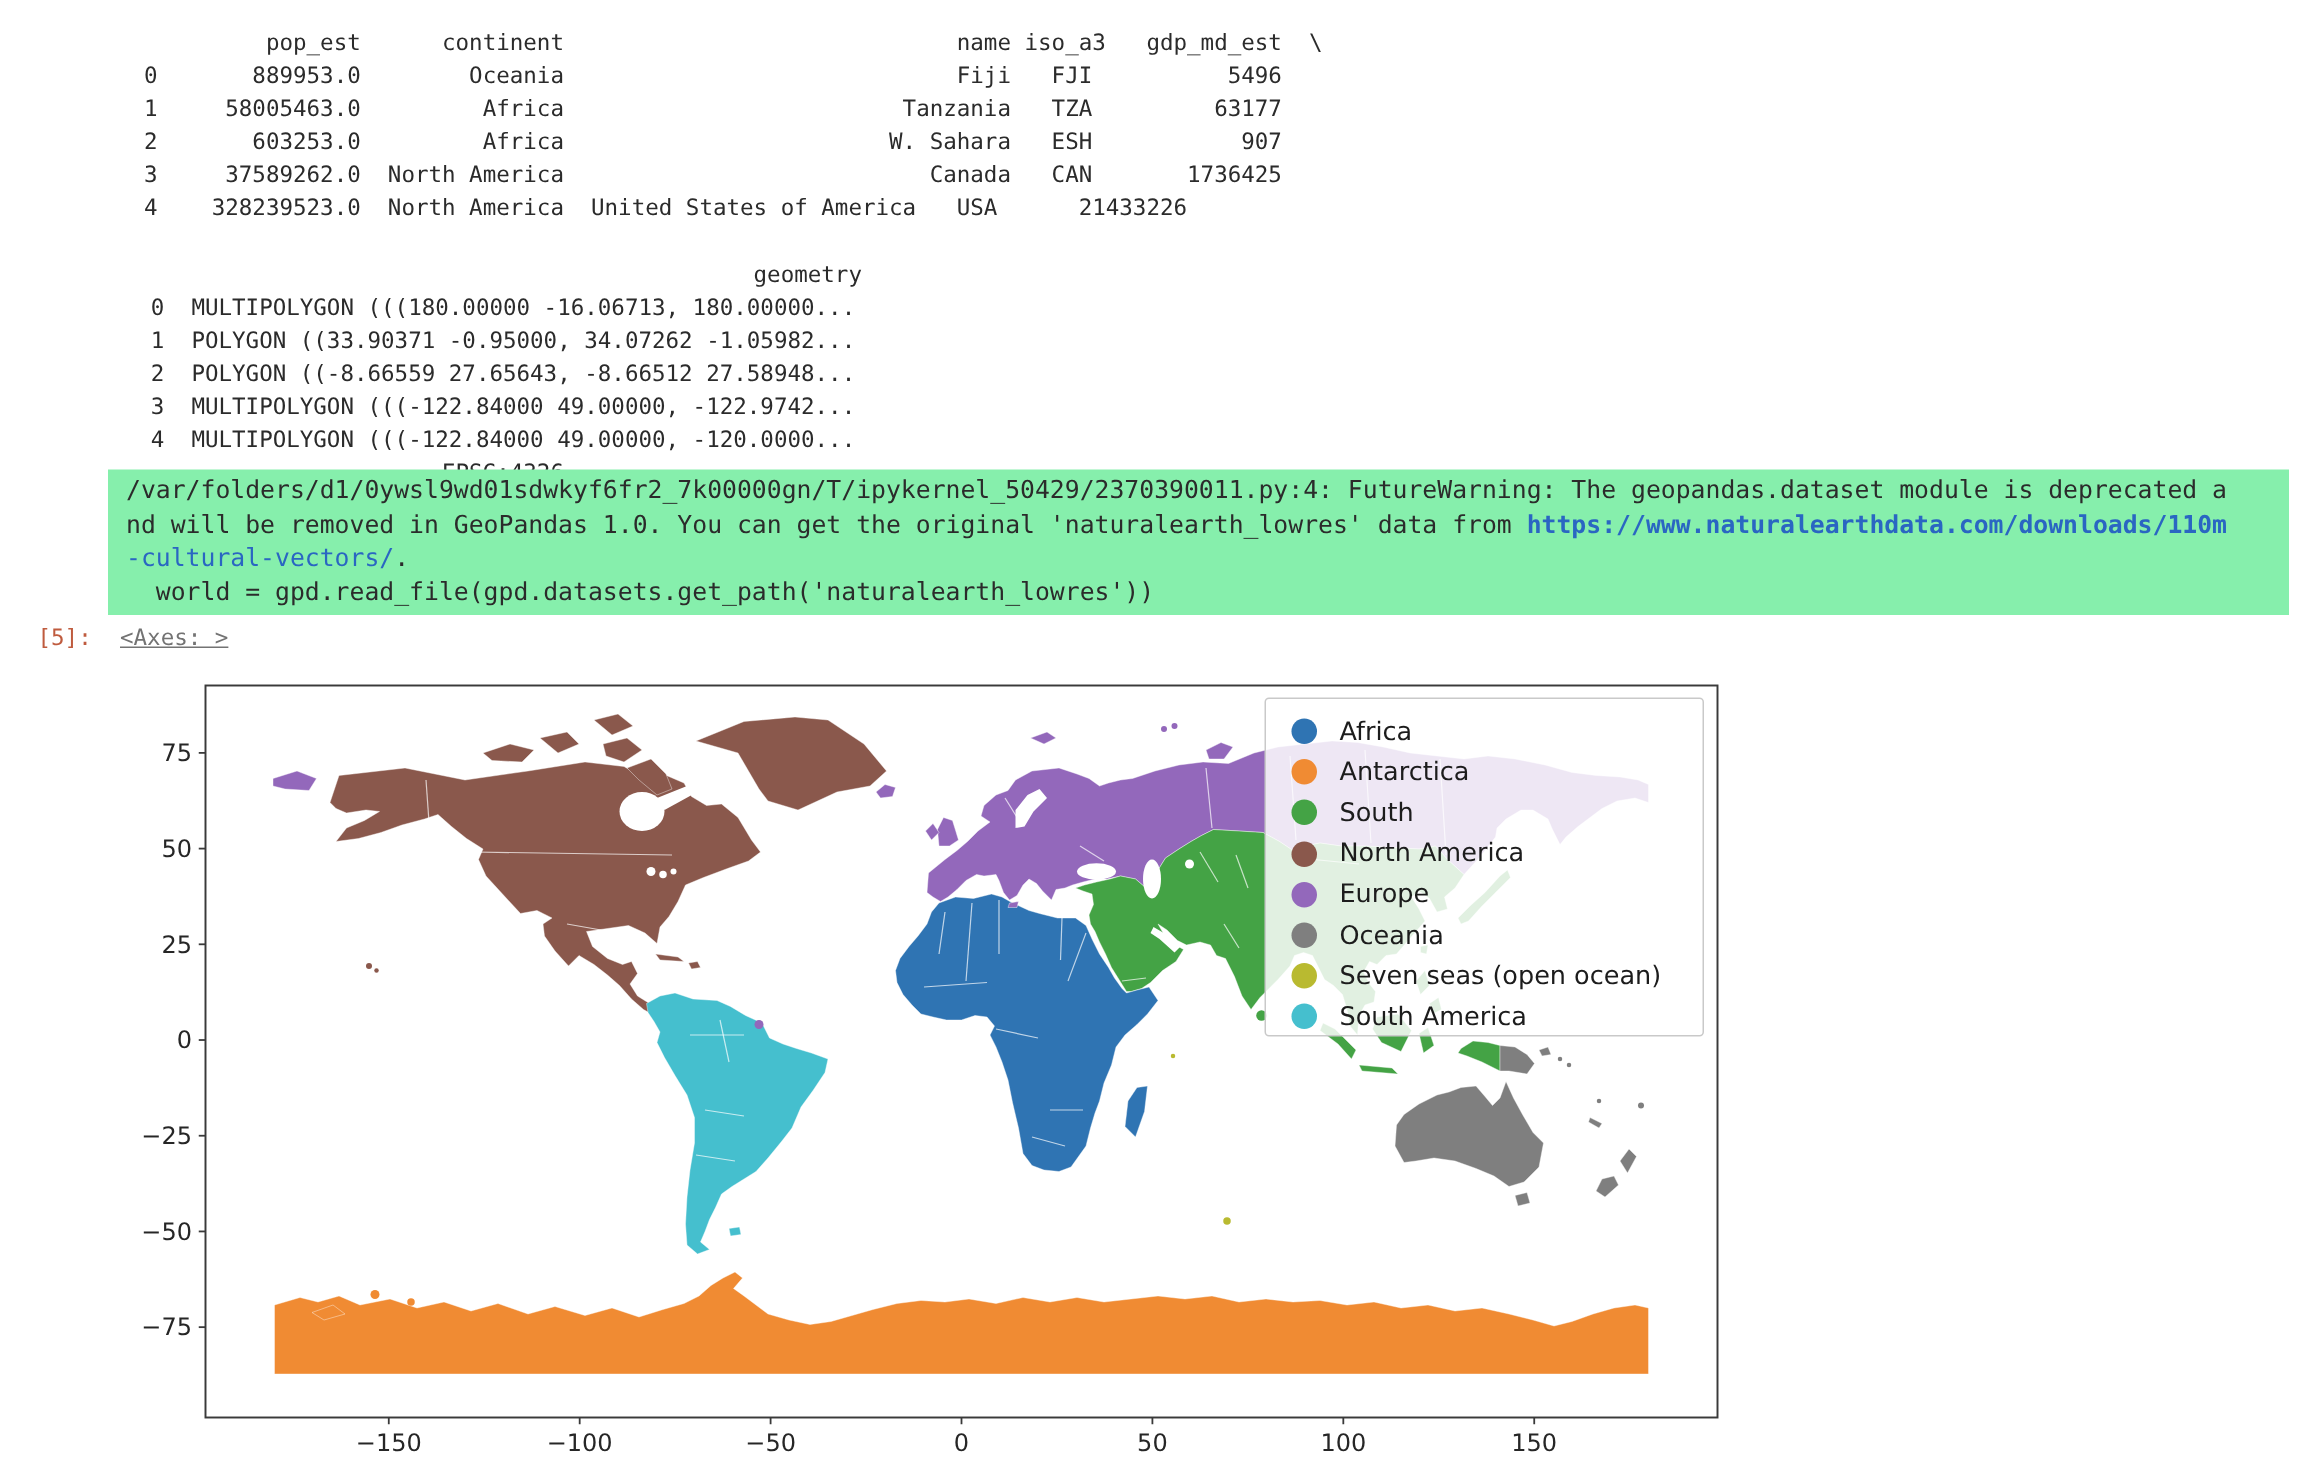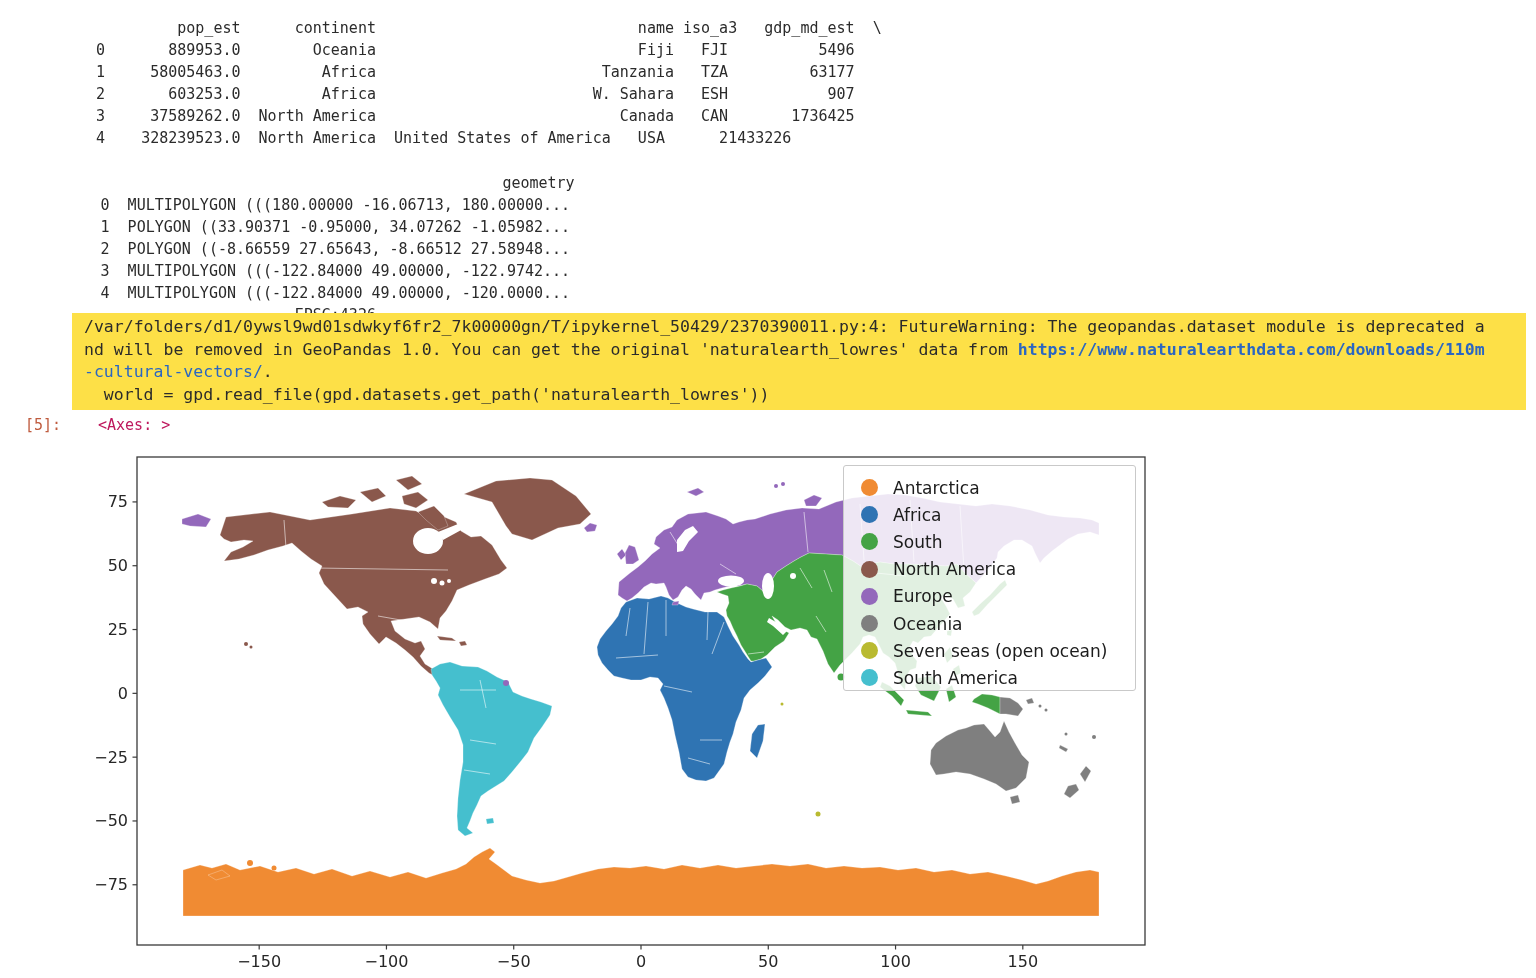--- a/index.html
+++ b/index.html
@@ -17,21 +17,21 @@
   #warning {
     position:absolute; left:72px; top:313px; width:1454px; box-sizing:border-box;
     padding:3px 0 4px 12px;
     font:16.5px/22.6px "DejaVu Sans Mono", monospace; color:#2b2b2b;
   }
   #warning .wline { white-space:pre; }
   #warning a { text-decoration:none; cursor:pointer; }
   #out-row { position:absolute; top:414px; left:0; width:100%;
     font:15px/22px "DejaVu Sans Mono", monospace; }
   #out-prompt { position:absolute; left:25px; }
-  #out-value  { position:absolute; left:98px; color:#be185d; }
+  #out-value  { position:absolute; left:80px; color:#737373;text-decoration:underline; }
   #figure { position:absolute; left:60px; top:440px; width:1100px; height:538px; }
   #map-svg { position:absolute; left:0; top:0; }
   #legend {
     position:absolute; left:783px; top:25px; width:293px; height:226px;
     box-sizing:border-box; background:rgba(255,255,255,0.84);
     border:1px solid #c9c9c9; border-radius:3px; padding:8px 0 0 17px;
     font-family:"DejaVu Sans", "Liberation Sans", sans-serif;
   }
   .legend-row { display:flex; align-items:center; height:27.2px; }
   .legend-dot { width:17px; height:17px; border-radius:50%; margin-right:15px; flex:none; }
@@ -50,21 +50,21 @@
 4    328239523.0  North America  United States of America   USA      21433226</pre>
 
   <pre id="geometry" class="code">                                             geometry
 0  MULTIPOLYGON (((180.00000 -16.06713, 180.00000...
 1  POLYGON ((33.90371 -0.95000, 34.07262 -1.05982...
 2  POLYGON ((-8.66559 27.65643, -8.66512 27.58948...
 3  MULTIPOLYGON (((-122.84000 49.00000, -122.9742...
 4  MULTIPOLYGON (((-122.84000 49.00000, -120.0000...
 EPSG:4326</pre>
 
-  <div id="warning" style="background: #fde047;">
+  <div id="warning" style="background: #86efac;">
     <div class="wline"><span>/var/folders/d1/0ywsl9wd01sdwkyf6fr2_7k00000gn/T/ipykernel_50429/2370390011.py:4: FutureWarning: The geopandas.dataset module is deprecated a</span></div>
     <div class="wline"><span>nd will be removed in GeoPandas 1.0. You can get the original 'naturalearth_lowres' data from </span><a id="warn-link-1" style="color: rgb(42, 102, 194); font-weight: bold;">https://www.naturalearthdata.com/downloads/110m</a></div>
     <div class="wline"><a id="warn-link-2" style="color: rgb(42, 102, 194);">-cultural-vectors/</a><span>.</span></div>
     <div class="wline"><span>  world = gpd.read_file(gpd.datasets.get_path('naturalearth_lowres'))</span></div>
   </div>
 
   <div id="out-row">
     <span id="out-prompt" style="color: rgb(191, 91, 62);">[5]:</span>
     <span id="out-value">&lt;Axes: &gt;</span>
   </div>
@@ -195,28 +195,28 @@
         <text x="68" y="258.84309623430966" text-anchor="end" fill="#262626" font-size="16" font-family="DejaVu Sans, Liberation Sans, sans-serif">0</text>
         <line x1="77" y1="317.1506276150628" x2="72.5" y2="317.1506276150628" stroke="#3a3a3a" stroke-width="1.2"></line>
         <text x="68" y="322.6506276150628" text-anchor="end" fill="#262626" font-size="16" font-family="DejaVu Sans, Liberation Sans, sans-serif">−25</text>
         <line x1="77" y1="380.9581589958159" x2="72.5" y2="380.9581589958159" stroke="#3a3a3a" stroke-width="1.2"></line>
         <text x="68" y="386.4581589958159" text-anchor="end" fill="#262626" font-size="16" font-family="DejaVu Sans, Liberation Sans, sans-serif">−50</text>
         <line x1="77" y1="444.765690376569" x2="72.5" y2="444.765690376569" stroke="#3a3a3a" stroke-width="1.2"></line>
         <text x="68" y="450.265690376569" text-anchor="end" fill="#262626" font-size="16" font-family="DejaVu Sans, Liberation Sans, sans-serif">−75</text>
       </svg>
     <div id="legend">
         <div class="legend-row">
+          <span class="legend-dot" style="background: rgb(47, 116, 179);"></span>
+          <span class="legend-label">Africa</span>
+        </div>
+        <div class="legend-row">
           <span class="legend-dot" style="background: rgb(240, 139, 51);"></span>
           <span class="legend-label">Antarctica</span>
         </div>
         <div class="legend-row">
-          <span class="legend-dot" style="background: rgb(47, 116, 179);"></span>
-          <span class="legend-label">Africa</span>
-        </div>
-        <div class="legend-row">
           <span class="legend-dot" style="background: rgb(68, 163, 69);"></span>
           <span class="legend-label">South</span>
         </div>
         <div class="legend-row">
           <span class="legend-dot" style="background: rgb(138, 88, 76);"></span>
           <span class="legend-label">North America</span>
         </div>
         <div class="legend-row">
           <span class="legend-dot" style="background: rgb(147, 104, 187);"></span>
           <span class="legend-label">Europe</span>

